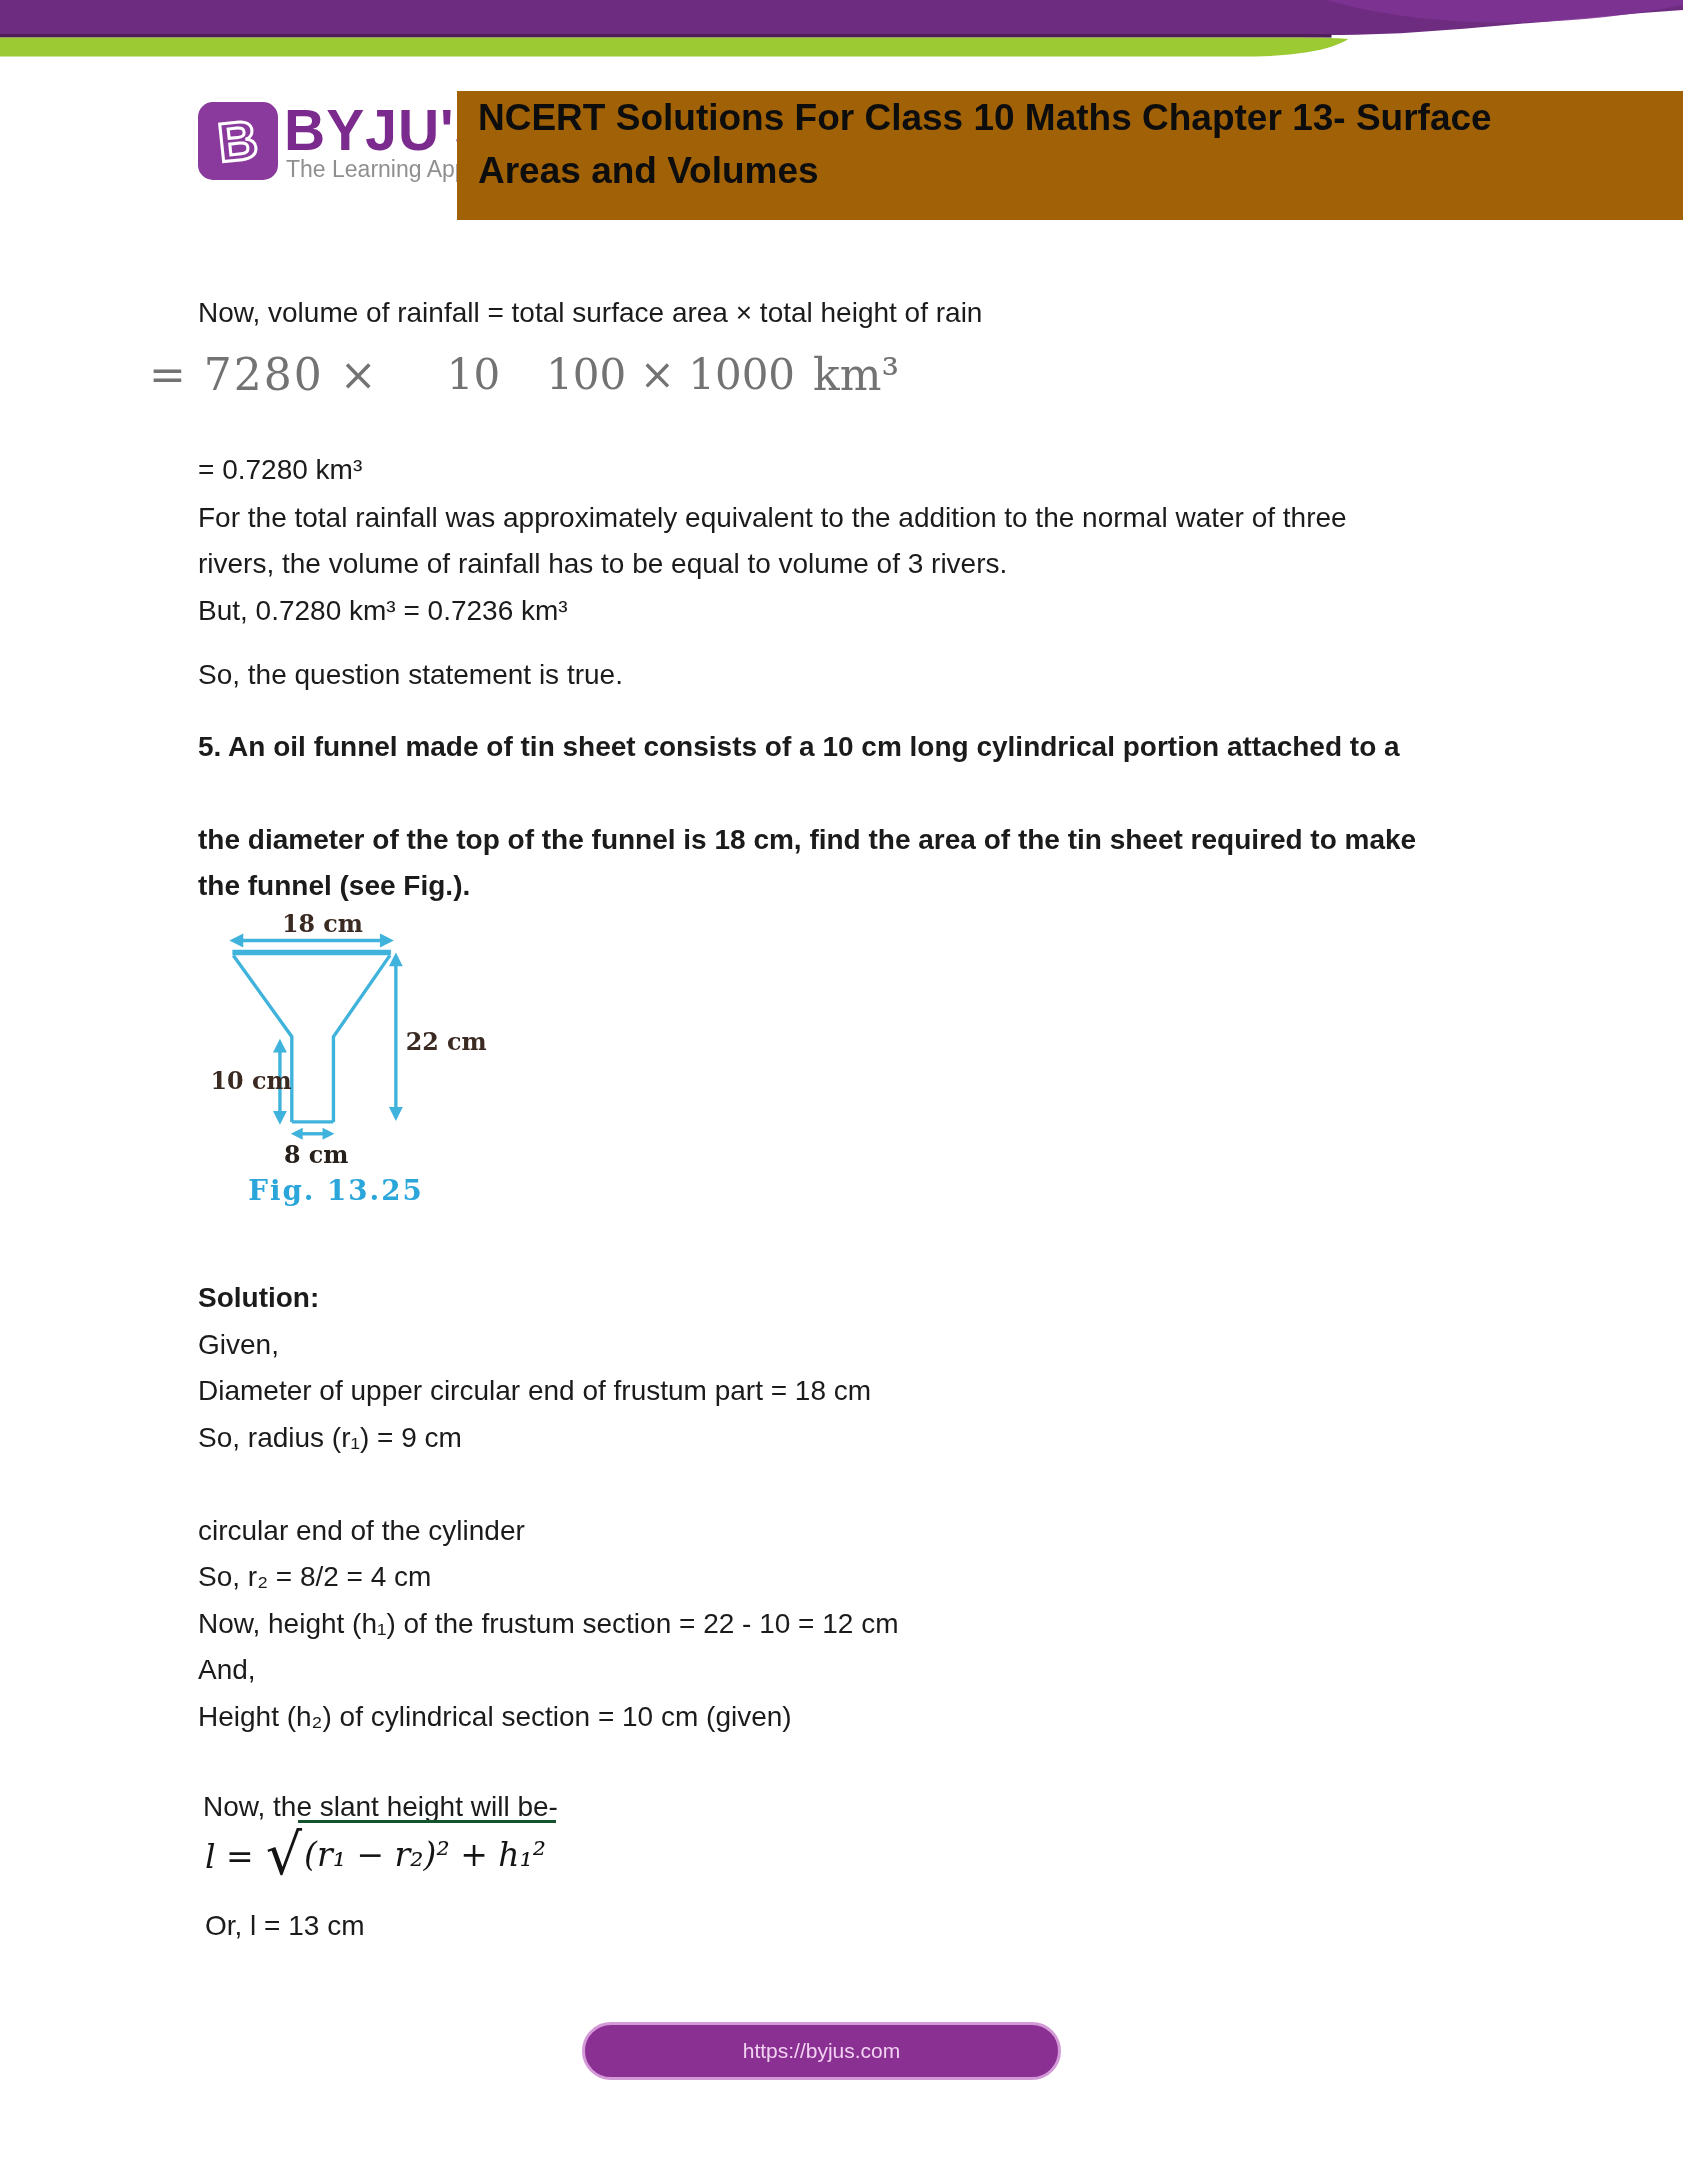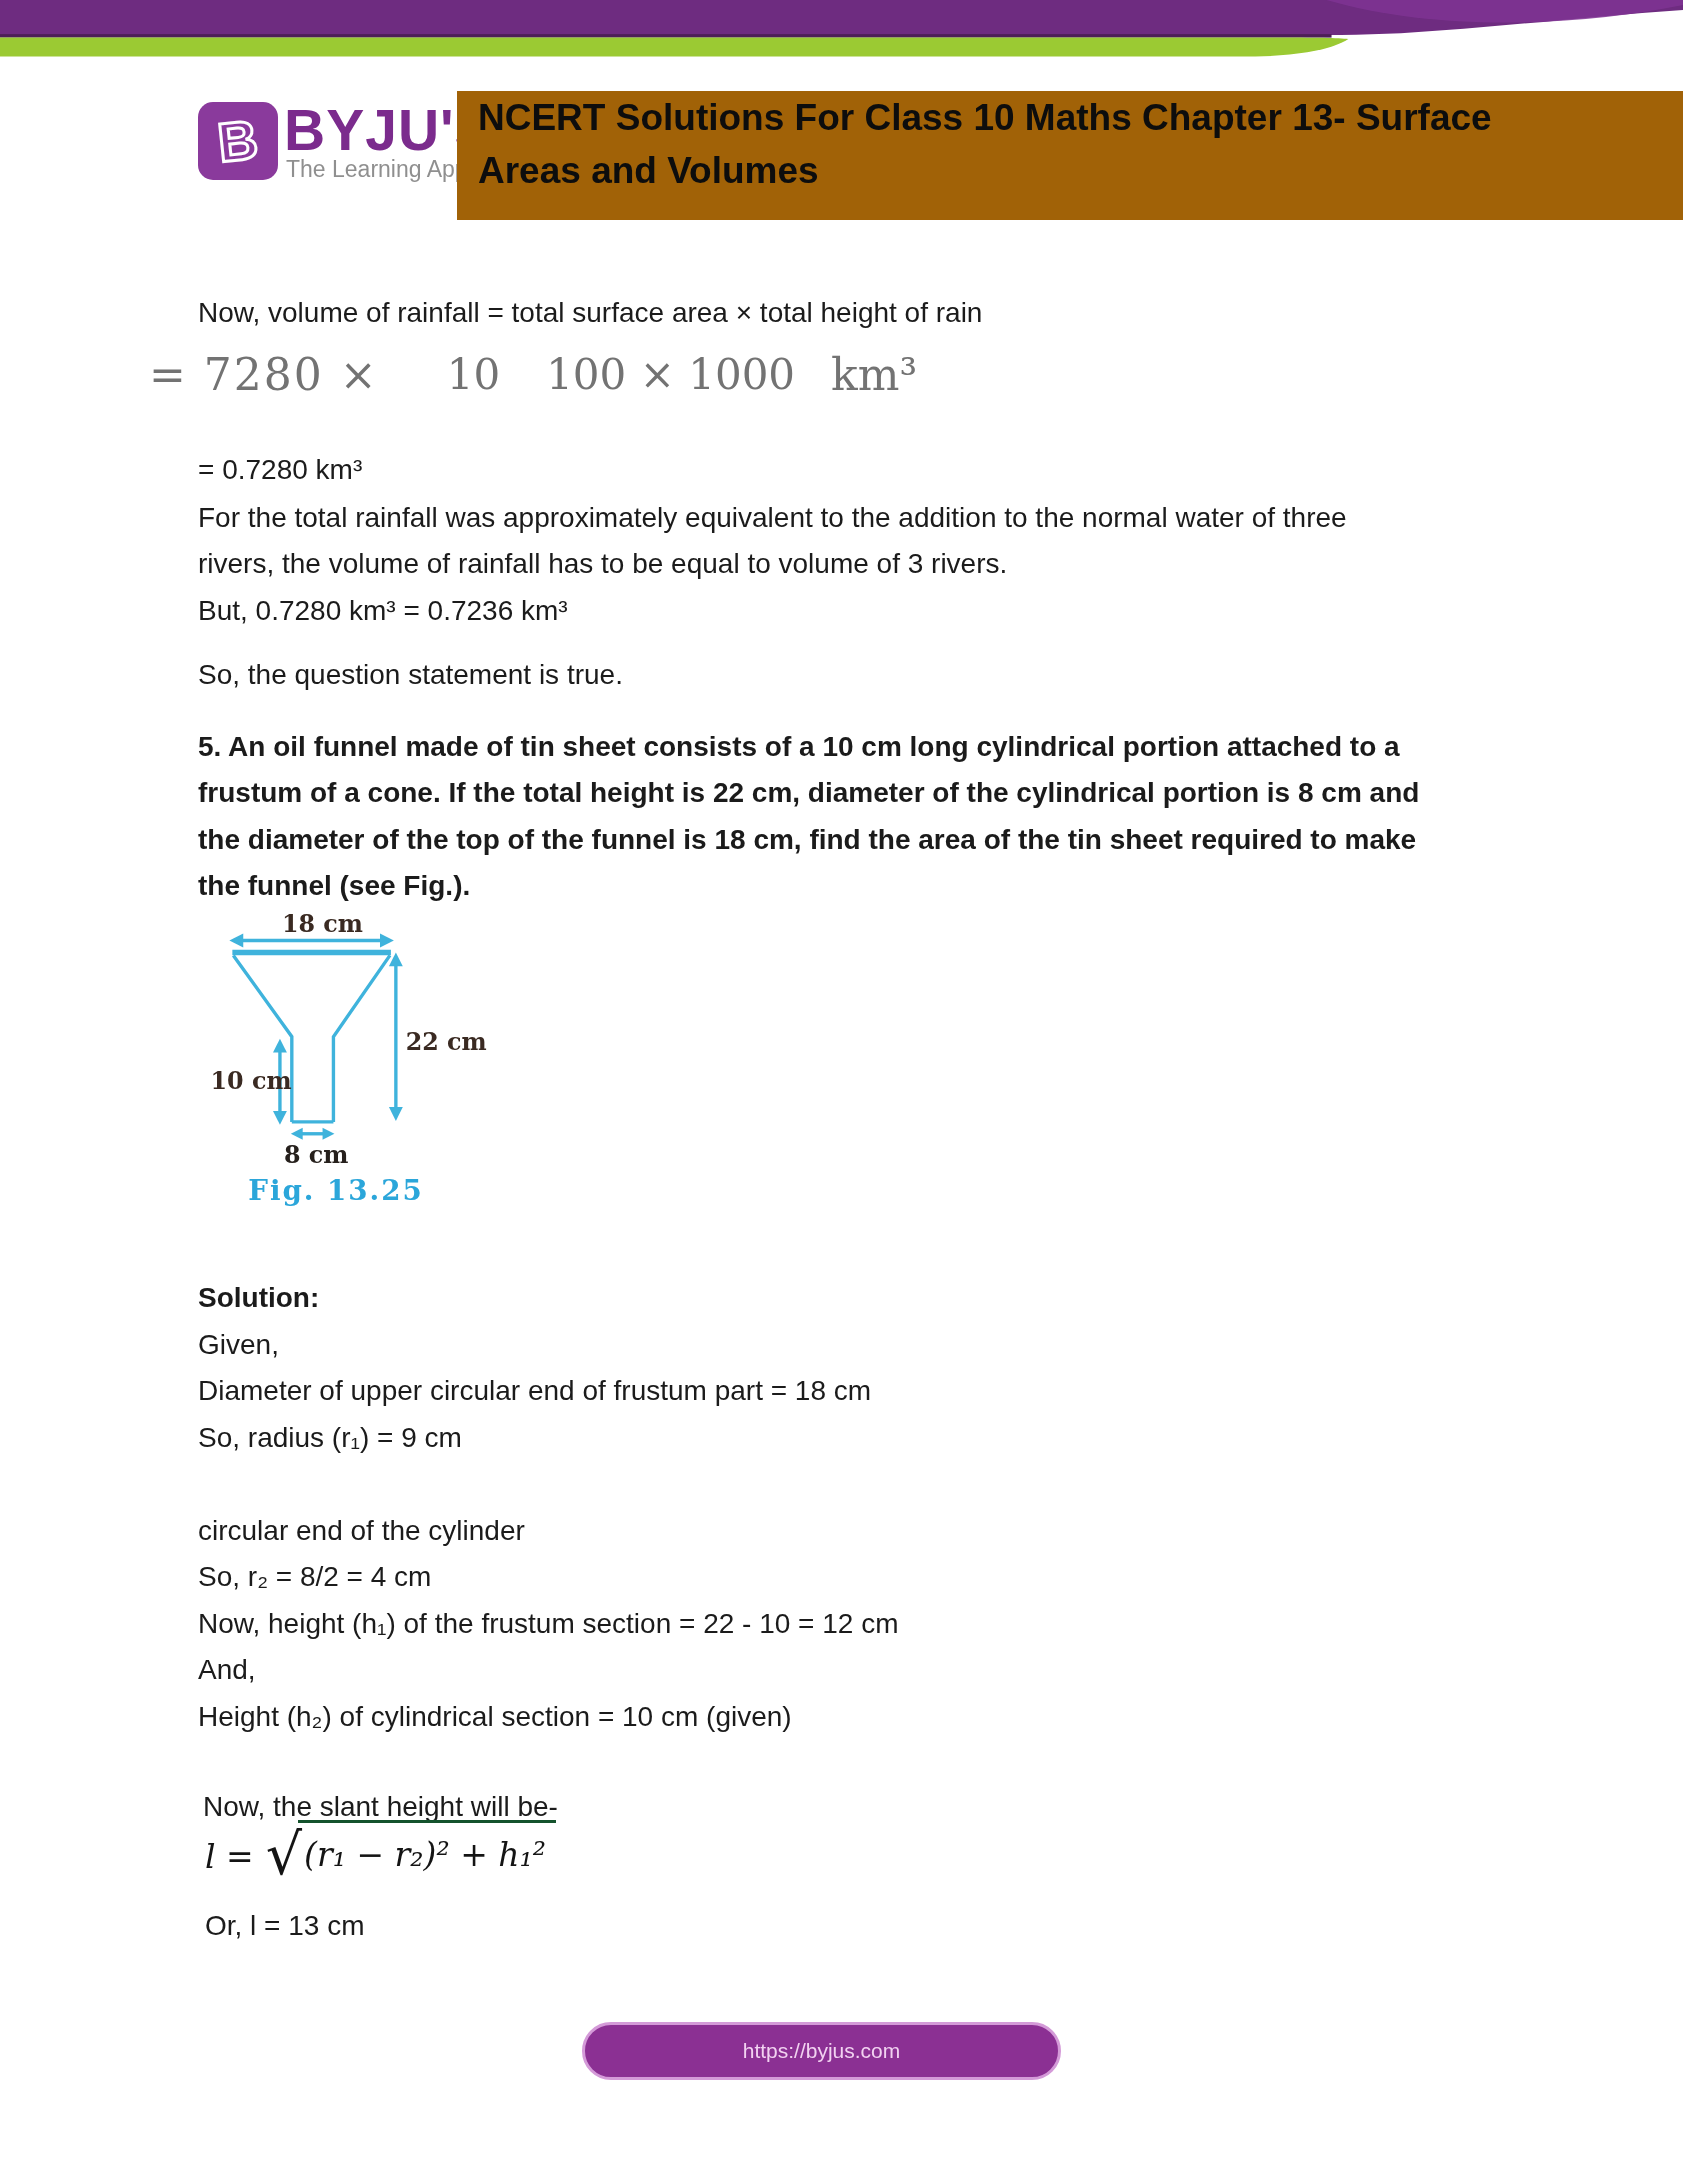--- a/index.html
+++ b/index.html
@@ -36,21 +36,21 @@
   
   #formula1{
     position:absolute;left:149px;top:319px;height:111px;display:flex;align-items:center;
     font-family:"DejaVu Serif",serif;color:#737373;
   }
   #f1-prefix{font-size:44px;margin-right:22px;letter-spacing:2px;}
   .frac{display:inline-flex;align-items:center;}
   .frac .num{font-size:42px;line-height:46px;padding:0 46px;}
   .frac .bar{align-self:stretch;height:0;border-top:3px solid #222;}
   .frac .den{font-size:42px;line-height:48px;}
-  #f1-unit{font-size:44px;margin-left:36px;}
+  #f1-unit{font-size:44px;margin-left:18px;}
   
   #formula2{
     position:absolute;left:205px;top:1820px;display:flex;align-items:flex-end;
     font-family:"DejaVu Serif",serif;color:#141414;font-size:33px;
   }
   #f2-lhs{font-style:italic;margin-right:12px;padding-bottom:4px;}
   #f2-root{font-size:57px;line-height:51px;font-weight:normal;}
   #f2-radicand{
     font-style:italic;border-top:3px solid #14532d;padding:12px 10px 6px 6px;margin-left:-4px;
   }
@@ -102,21 +102,20 @@
     <span id="f1-unit">km³</span>
   </div>
 
   <div class="bl" style="top:453px">= 0.7280 km³</div>
   <div class="bl" style="top:501px">For the total rainfall was approximately equivalent to the addition to the normal water of three</div>
   <div class="bl" style="top:547px">rivers, the volume of rainfall has to be equal to volume of 3 rivers.</div>
   <div class="bl" style="top:594px">But, 0.7280 km³ = 0.7236 km³</div>
   <div class="bl" style="top:658px">So, the question statement is true.</div>
 
   <div class="bl bold" style="top:730px">5. An oil funnel made of tin sheet consists of a 10 cm long cylindrical portion attached to a</div>
-  <div class="bl bold" style="top:776px">frustum of a cone. If the total height is 22 cm, diameter of the cylindrical portion is 8 cm and</div>
   <div class="bl bold" style="top:823px">the diameter of the top of the funnel is 18 cm, find the area of the tin sheet required to make</div>
   <div class="bl bold" style="top:869px">the funnel (see Fig.).</div>
 
   <svg id="funnel-svg" viewBox="0 0 330 330">
     <g fill="none" stroke-width="3.4" stroke="#3fb3dc">
       <line x1="70" y1="62" x2="230" y2="62" stroke-width="5.5"></line>
       <polyline points="71,65 130,147 130,233"></polyline>
       <polyline points="229,65 172,147 172,233"></polyline>
       <line x1="130" y1="233" x2="172" y2="233"></line>
 

